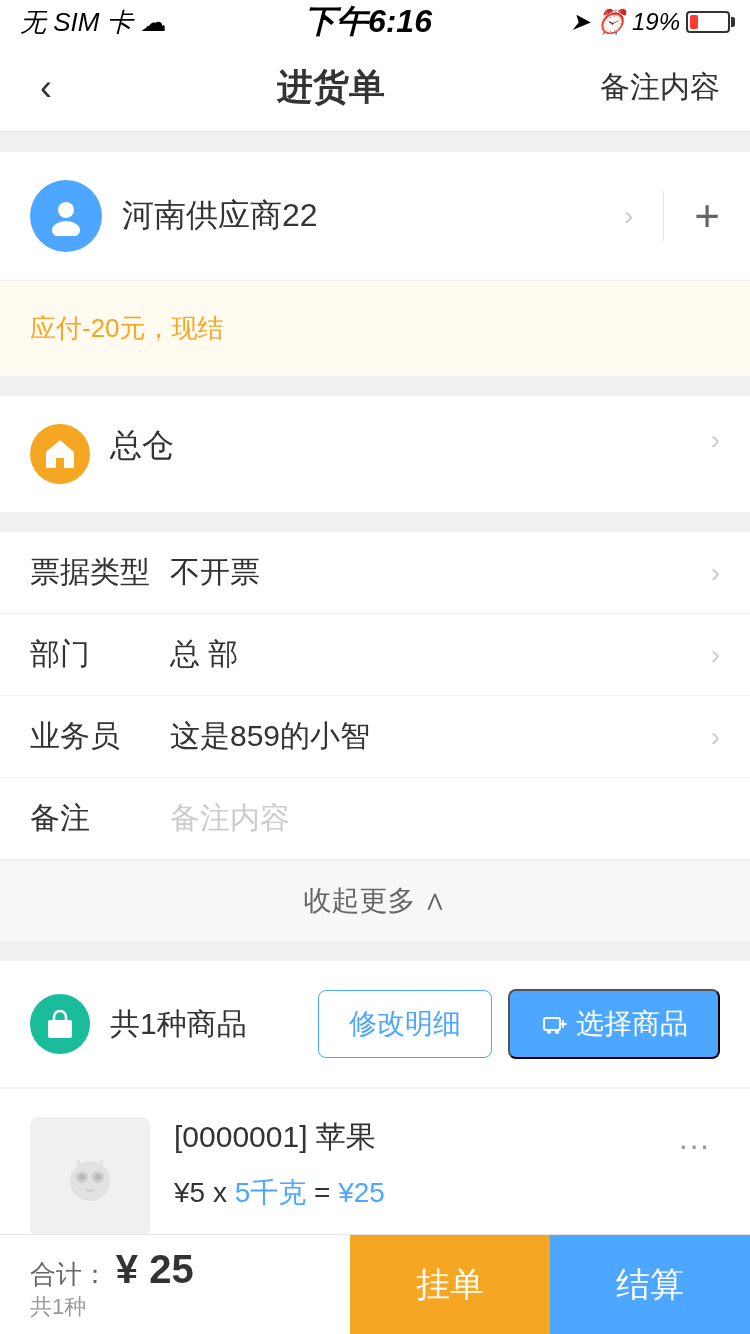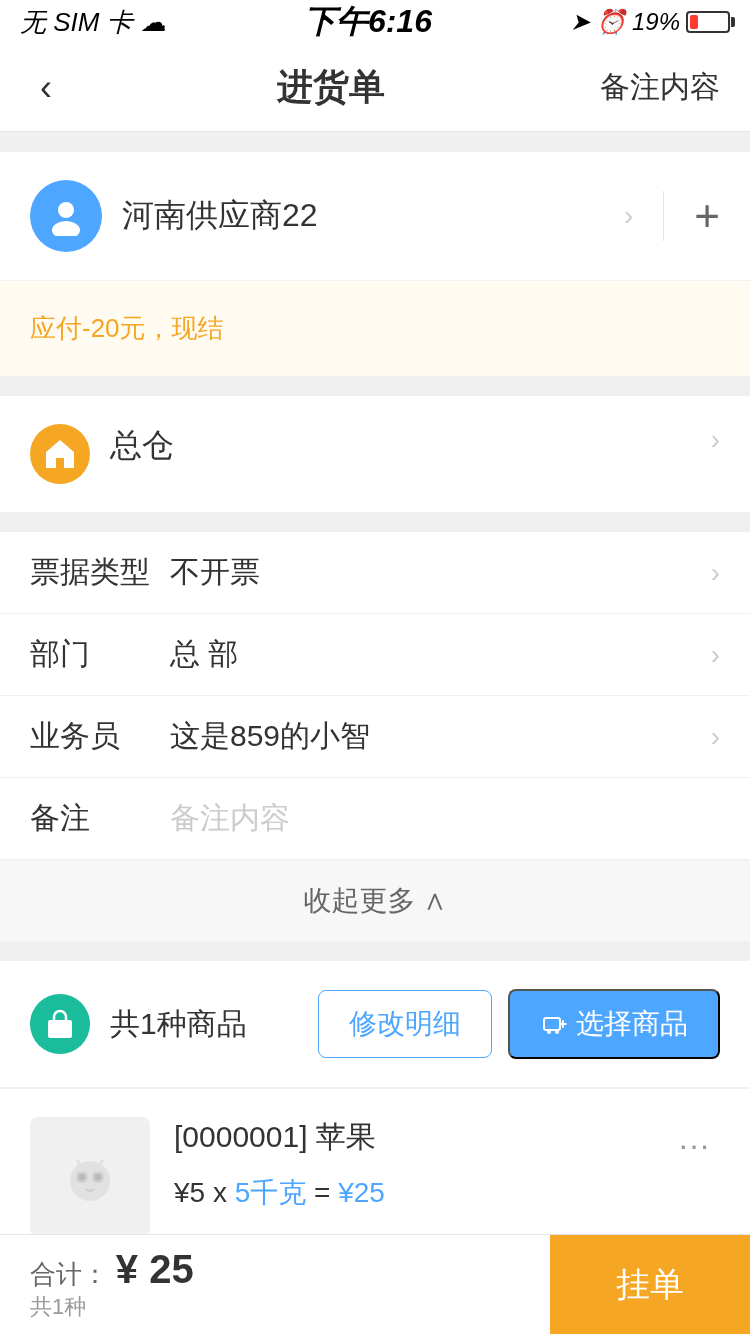--- a/index.html
+++ b/index.html
@@ -443,13 +443,16 @@
   <div class="bottom-total">
     <div>
       <span class="total-line">合计：</span>
       <span class="total-amount">¥ 25</span>
     </div>
     <div class="total-count">共1种</div>
   </div>
   <div class="btn-hang">
     <span>挂单</span>
   </div>
+  <div class="btn-checkout">
+    <span>结算</span>
+  </div>
 </div>
 
 </body></html>

